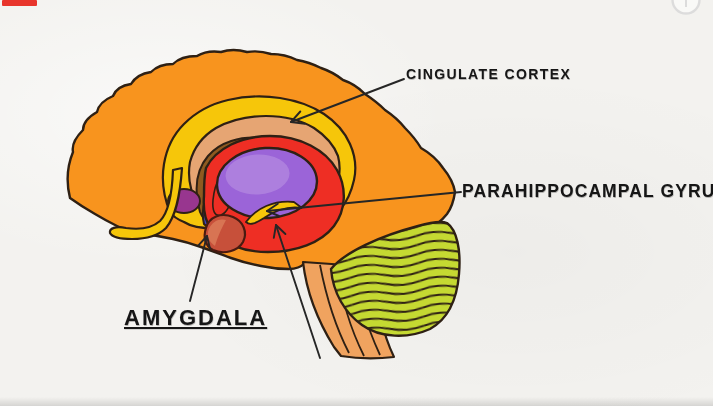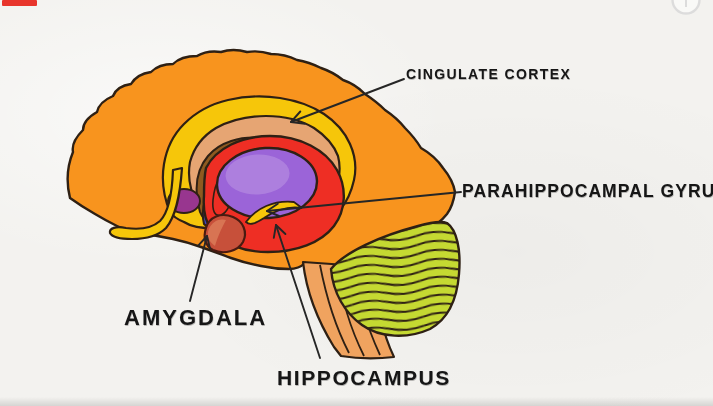--- a/index.html
+++ b/index.html
@@ -18,21 +18,21 @@
     position:absolute;
     color:#161616;
     font-weight:700;
     line-height:1;
     white-space:nowrap;
     letter-spacing:1.4px;
     text-shadow:0.5px 0.5px 0 rgba(0,0,0,0.25);
   }
   .label-cingulate{left:406px;top:67px;font-size:14px;}
   .label-parahippocampal{left:462px;top:183px;font-size:17.5px;letter-spacing:1.1px;}
-  .label-amygdala{left:124px;top:307px;font-size:22px;letter-spacing:2px;}
+  .label-amygdala{left:124px;top:307px;font-size:22px;letter-spacing:2px;text-decoration:underline;}
   .label-hippocampus{left:277px;top:367px;font-size:21px;letter-spacing:1.6px;}
   .bottom-shade{
     position:absolute;left:0;bottom:0;width:100%;height:9px;
     background:linear-gradient(to bottom, rgba(0,0,0,0) 0%, rgba(0,0,0,0.12) 100%);
   }
 </style>
 </head>
 <body>
 
 <div class="stage">
@@ -120,16 +120,15 @@
 
     <g opacity="0.85">
       <circle cx="686" cy="0" r="13.5" fill="rgba(255,255,255,0.6)" stroke-width="2.4" stroke="#d9d9d9"></circle>
       <line x1="686" y1="-5" x2="686" y2="7" stroke-width="2" stroke="#d9d9d9"></line>
     </g>
   </svg>
 
   <div class="label label-cingulate">CINGULATE CORTEX</div>
   <div class="label label-parahippocampal">PARAHIPPOCAMPAL GYRUS</div>
   <div class="label label-amygdala">AMYGDALA</div>
-  <div class="label label-hippocampus">HIPPOCAMPUS</div>
 
   <div class="bottom-shade"></div>
 </div>
 
 </body></html>

